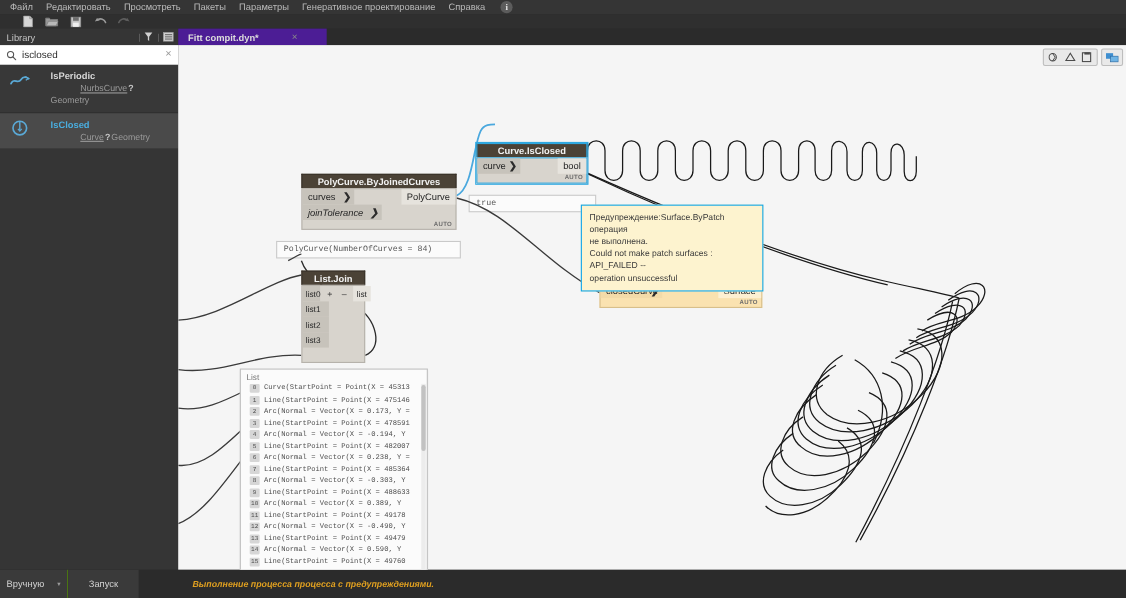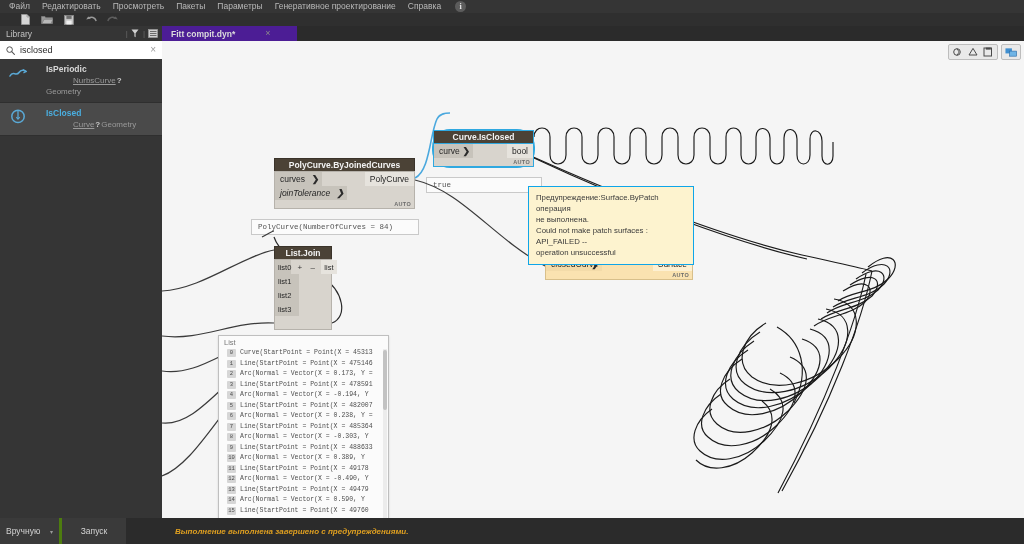--- a/index.html
+++ b/index.html
@@ -133,21 +133,21 @@
     background: #e6e3dd; color: #262626; font-size: 8.5px;
     display: flex; align-items: center; padding: 0 5px; justify-content: flex-end;
   }
   .node-mid { flex: 1; background: transparent; }
   .node-auto {
     font-size: 5.5px; color: #6c6c6c; text-align: right;
     padding: 1px 3px 1px 0; letter-spacing: 0.3px; font-weight: bold;
   }
   .node.selected .node-body,
   .node.selected .node-header { border-color: #2fa8e0; }
-  .node.selected { box-shadow: 0 0 0 1px #2fa8e0; border-radius: 17px; }
+  .node.selected { box-shadow: 0 0 0 1px #2fa8e0; }
 
   .node.warn .node-body { background: #fae2b0; border-color: #d8bf8a; }
   .node.warn .port-in { background: #f3dba9; }
   .node.warn .port-out { background: #fdf0d2; }
 
   
   .preview {
     position: absolute; z-index: 15;
     background: #fbfbfb; border: 1px solid #c9c9c9;
     font-family: "Liberation Mono", monospace; font-size: 7.5px; color: #555;
@@ -202,21 +202,21 @@
   }
 
   
   .statusbar {
     position: absolute; left: 0; bottom: 0; width: 1024px; height: 26px;
     background: #2b2b2b; display: flex; align-items: stretch;
   }
   .run-mode {
     width: 62px; background: #3a3a3a; display: flex; align-items: center;
     justify-content: space-between; padding: 0 6px; cursor: pointer;
-    border-right: 3px solid #4d7c0f;
+    border-right: 1px solid #4d7c0f;
   }
   .run-mode span { color: #d2d2d2; font-size: 8.5px; }
   .run-mode .caret { color: #9a9a9a; font-size: 6px; }
   .run-btn {
     width: 64px; background: #3a3a3a; display: flex; align-items: center;
     justify-content: center; color: #d2d2d2; font-size: 8.5px; cursor: pointer;
   }
   .status-msg {
     flex: 1; display: flex; align-items: center; padding-left: 49px;
     color: #e0a020; font-size: 8px; font-style: italic; font-weight: bold;
@@ -634,16 +634,16 @@
     </div>
 
   </div>
 
   <div class="statusbar">
     <div class="run-mode">
       <span>Вручную</span>
       <span class="caret">▾</span>
     </div>
     <div class="run-btn">Запуск</div>
-    <div class="status-msg">Выполнение выполнена завершено с предупреждениями.</div>
+    <div class="status-msg">Выполнение процесса процесса с предупреждениями.</div>
   </div>
 
 </div>
 
 </body></html>

